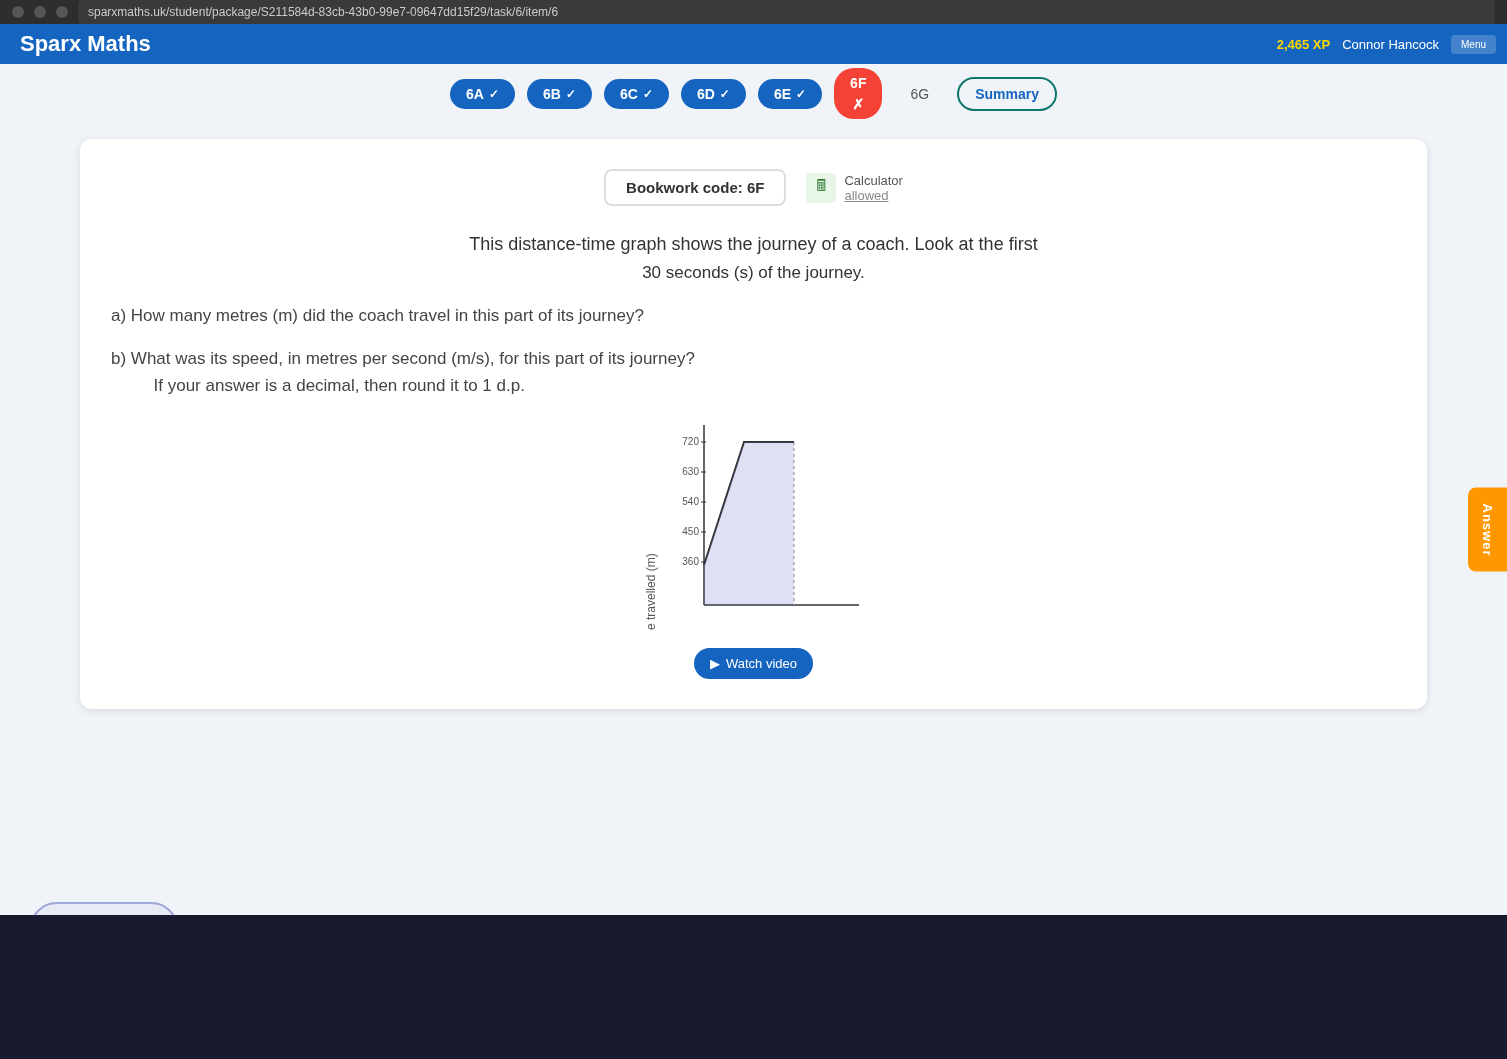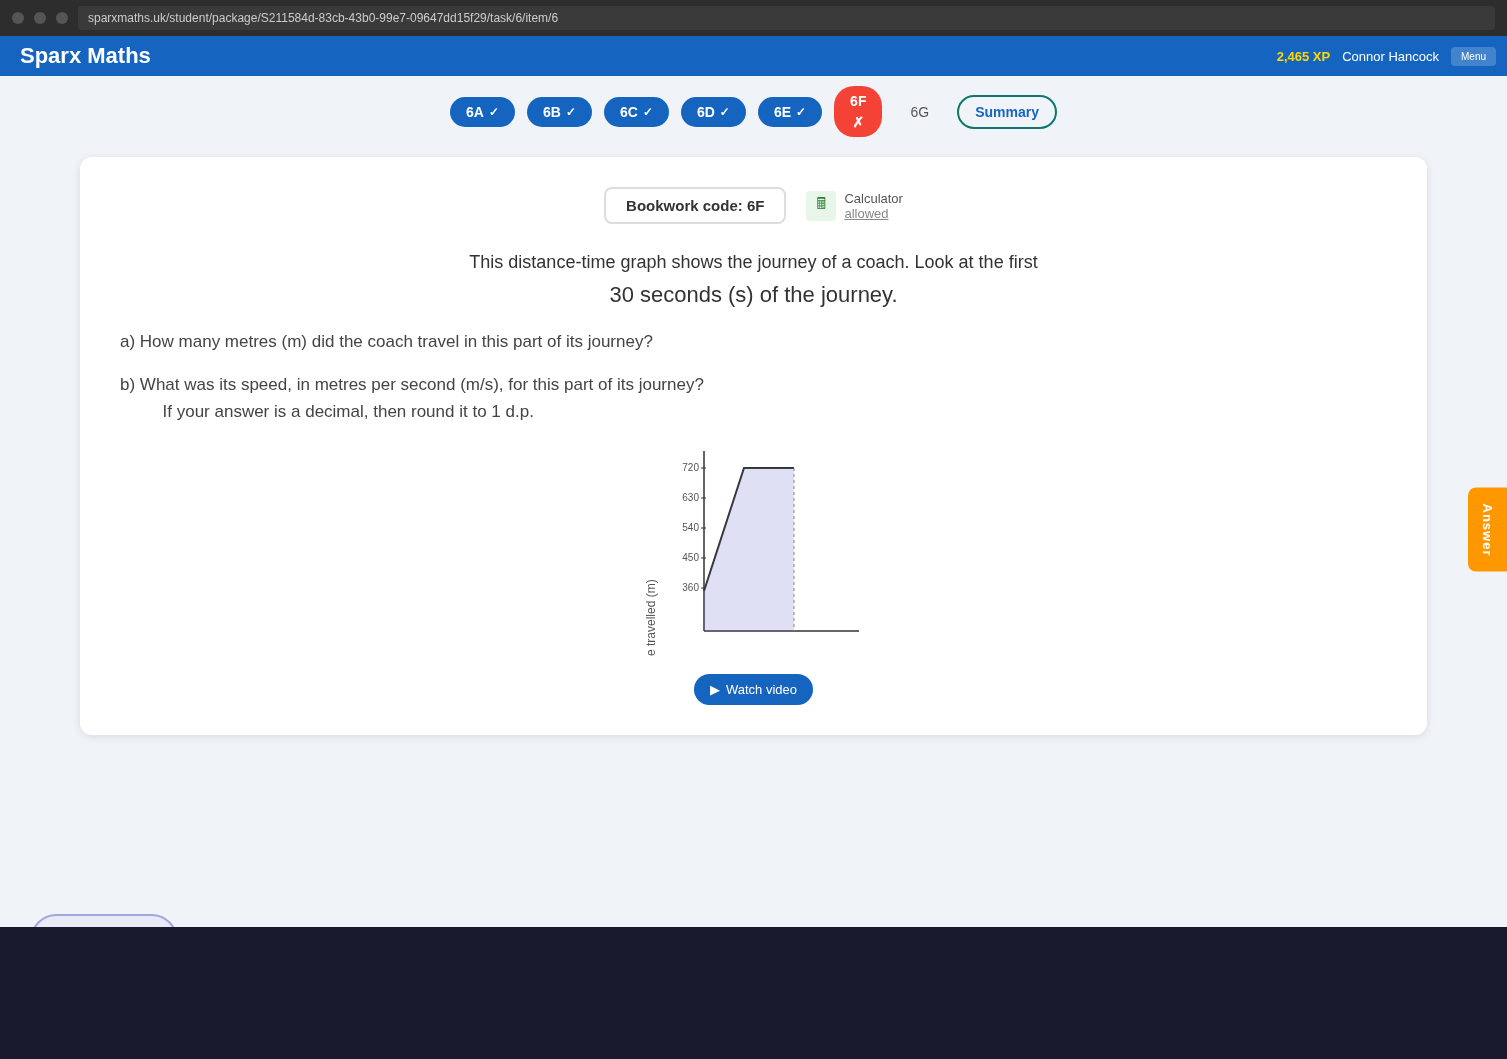--- a/index.html
+++ b/index.html
@@ -7,21 +7,21 @@
       font-family: Arial, sans-serif;
       background: #1a1a2e;
       width: 1507px;
       min-height: 1059px;
       overflow: hidden;
     }
 
     
     .browser-bar {
       background: #2d2d2d;
-      height: 36px;
+      height: 24px;
       display: flex;
       align-items: center;
       padding: 0 12px;
       gap: 10px;
     }
     .browser-btn {
       width: 12px; height: 12px;
       border-radius: 50%;
       background: #555;
     }
@@ -79,21 +79,21 @@
       background: #f0f4f8;
       min-height: calc(1059px - 36px - 52px);
       position: relative;
     }
 
     
     .tab-nav {
       display: flex;
       justify-content: center;
       align-items: center;
-      padding: 10px 0 10px;
+      padding: 4px 0 10px;
       gap: 12px;
     }
     .tab {
       padding: 7px 16px;
       border-radius: 20px;
       font-size: 14px;
       font-weight: 600;
       cursor: pointer;
       border: none;
       display: flex;
@@ -122,21 +122,21 @@
     }
     .checkmark {
       font-size: 12px;
     }
 
     
     .content-card {
       background: white;
       border-radius: 12px;
       margin: 10px 80px;
-      padding: 30px 40px;
+      padding: 30px 31px;
       box-shadow: 0 2px 8px rgba(0,0,0,0.1);
     }
 
     
     .bookwork-bar {
       display: flex;
       justify-content: center;
       align-items: center;
       gap: 20px;
       margin-bottom: 24px;
@@ -170,21 +170,21 @@
     }
 
     
     .question-intro {
       text-align: center;
       font-size: 18px;
       color: #333;
       line-height: 1.6;
     }
     .question-intro .big {
-      font-size: 22px;
+      font-size: 17px;
       font-weight: 500;
     }
     .question-part {
       font-size: 17px;
       color: #444;
       margin: 16px 0;
       line-height: 1.6;
     }
 
     

